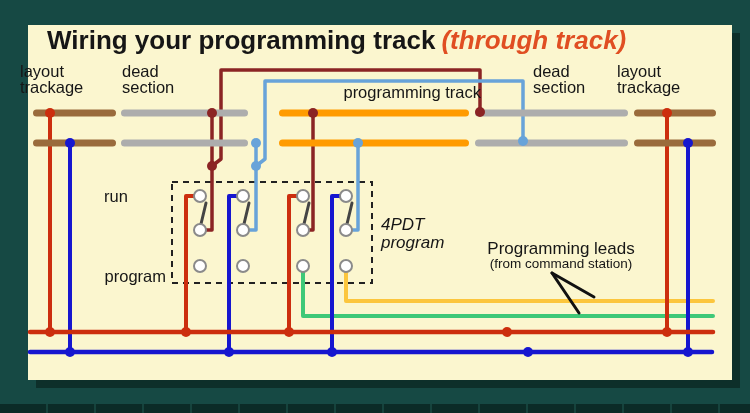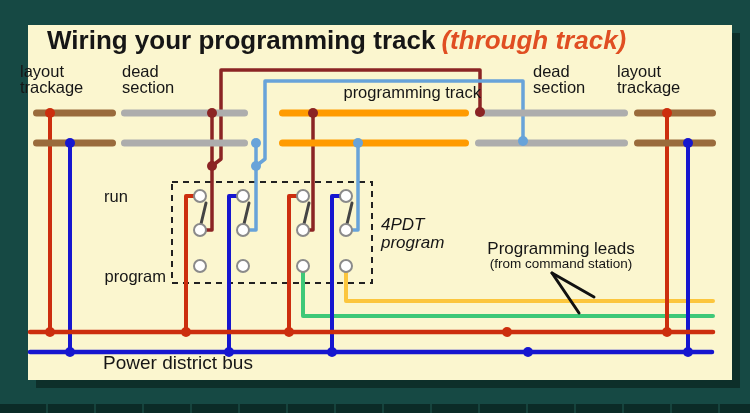--- a/index.html
+++ b/index.html
@@ -175,16 +175,15 @@
   <div class="lbl" id="lbl-4pdt">
     <div>4PDT</div>
     <div>program</div>
   </div>
 
   <div class="lbl" id="lbl-leads">
     <div class="l1">Programming leads</div>
     <div class="l2">(from command station)</div>
   </div>
 
-  <div class="lbl" id="lbl-bus">Power district bus</div>
 
   <div id="filmstrip"></div>
 </div>
 
 </body></html>

